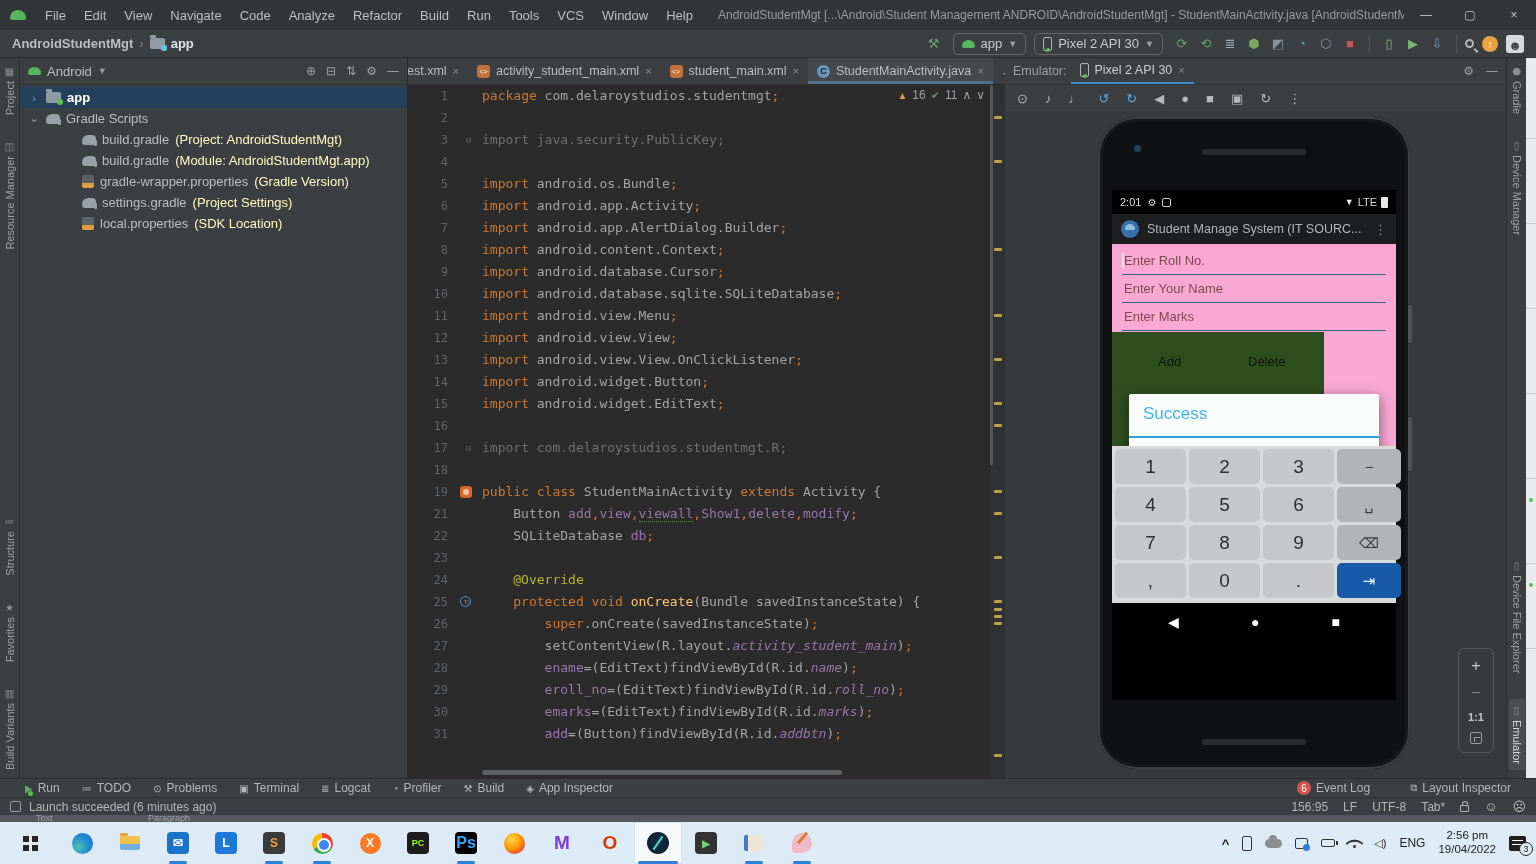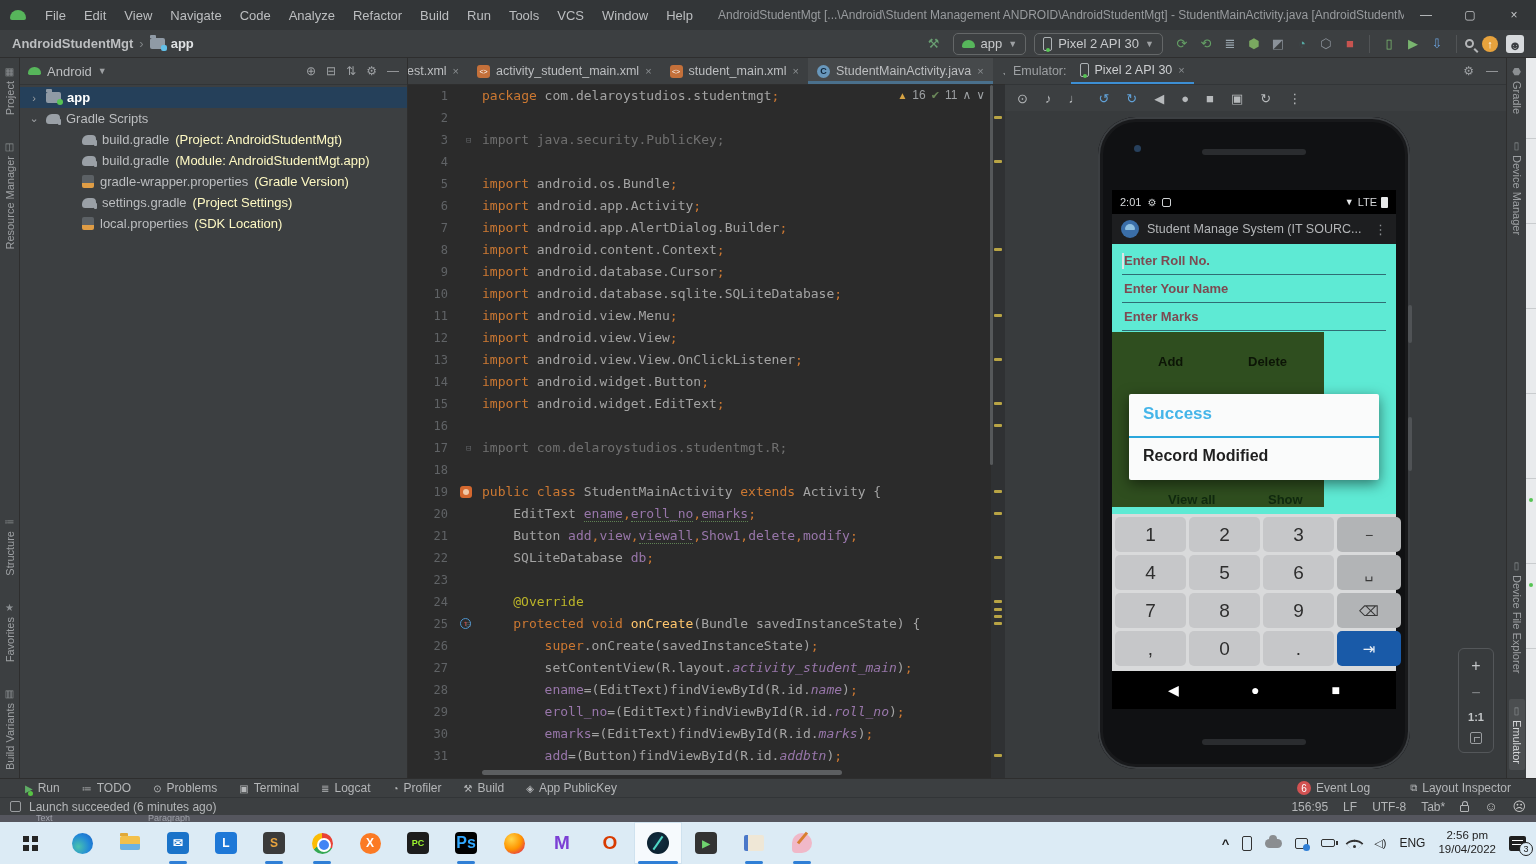--- a/index.html
+++ b/index.html
@@ -108,21 +108,21 @@
   .ph-st-right{margin-left:auto;display:flex;align-items:center;gap:4px;}
   .ph-batt{width:7px;height:11px;background:#e7e9ea;border-radius:1px;}
   .ph-wifi{color:#e7e9ea;font-size:9px;}
   .ph-sq{width:9px;height:9px;border:1.5px solid #cfd2d4;border-radius:2px;}
   .ph-gear{font-size:10px;color:#cfd2d4;}
   .ph-appbar{height:30px;background:#1d1e20;display:flex;align-items:center;gap:8px;padding:0 9px;}
   .ph-appicon{width:18px;height:18px;border-radius:50%;background:#3a6ea8;position:relative;flex:none;}
   .ph-appicon::after{content:'';position:absolute;left:4px;top:4px;width:10px;height:6px;border-radius:5px 5px 1px 1px;background:#8fc0e0;}
   .ph-title{flex:1;color:#b4b6b8;font-size:12.5px;white-space:nowrap;overflow:hidden;}
   .ph-more{color:#8a8d8f;font-size:13px;}
-  .ph-body{height:270px;background:#5eead4;position:relative;overflow:hidden;font-weight:bold;}
+  .ph-body{height:202px;background:#f9a8d4;position:relative;overflow:hidden;}
   .ph-hint{position:absolute;left:12px;color:#7d4a52;font-size:13px;}
   .ph-line{position:absolute;left:10px;right:10px;height:1px;background:#2f6d74;}
   .ph-caret{position:absolute;left:10px;width:2px;height:16px;background:#dfe3e5;}
   .ph-green{position:absolute;left:0;top:88px;width:212px;height:175px;background:#2f4e1f;}
   .ph-gbtn{position:absolute;color:#0c1506;font-size:13px;}
   .ph-gbtn2{position:absolute;color:#10290f;font-size:13px;}
   .ph-dialog{position:absolute;left:17px;top:150px;width:250px;height:86px;background:#fafbfb;border-radius:2px;box-shadow:0 4px 14px rgba(0,0,0,.5);}
   .dlg-title{position:absolute;left:14px;top:10px;font-size:17px;color:#45b5e9;}
   .dlg-divider{position:absolute;left:0;right:0;top:42px;height:2px;background:#2aa7dc;}
   .dlg-msg{position:absolute;left:14px;top:53px;font-size:16px;color:#1f1f1f;}
@@ -448,24 +448,20 @@
             <div class="cl">
               <span class="num">18</span>
               <span class="code"></span>
             </div>
             <div class="cl">
               <span class="num">19</span>
               <span class="gut-class"></span>
               <span class="code"><span class="tk-k">public class</span><span class="tk-p"> StudentMainActivity </span><span class="tk-k">extends</span><span class="tk-p"> Activity {</span></span>
             </div>
             <div class="cl">
-              <span class="num">20</span>
-              <span class="code" style="padding-left: 4ch;"><span class="tk-p">EditText </span><span class="tk-ft">ename</span><span class="tk-k">,</span><span class="tk-ft">eroll_no</span><span class="tk-k">,</span><span class="tk-ft">emarks</span><span class="tk-k">;</span></span>
-            </div>
-            <div class="cl">
               <span class="num">21</span>
               <span class="code" style="padding-left: 4ch;"><span class="tk-p">Button </span><span class="tk-f">add</span><span class="tk-k">,</span><span class="tk-f">view</span><span class="tk-k">,</span><span class="tk-ft">viewall</span><span class="tk-k">,</span><span class="tk-f">Show1</span><span class="tk-k">,</span><span class="tk-f">delete</span><span class="tk-k">,</span><span class="tk-f">modify</span><span class="tk-k">;</span></span>
             </div>
             <div class="cl">
               <span class="num">22</span>
               <span class="code" style="padding-left: 4ch;"><span class="tk-p">SQLiteDatabase </span><span class="tk-f">db</span><span class="tk-k">;</span></span>
             </div>
             <div class="cl">
               <span class="num">23</span>
               <span class="code"></span>
@@ -705,21 +701,21 @@
         <span class="bb-item">
           <span class="bb-glyph">◔</span>
           <span>Profiler</span>
         </span>
         <span class="bb-item">
           <span class="bb-glyph">⚒</span>
           <span>Build</span>
         </span>
         <span class="bb-item">
           <span class="bb-glyph">◈</span>
-          <span>App PublicKey</span>
+          <span>App Inspector</span>
         </span>
       </div>
     <div id="bb-right">
       <span class="bb-item">
         <span class="badge">6</span>
         <span>Event Log</span>
       </span>
       <span class="bb-item">
         <span class="bb-glyph">⧉</span>
         <span>Layout Inspector</span>

